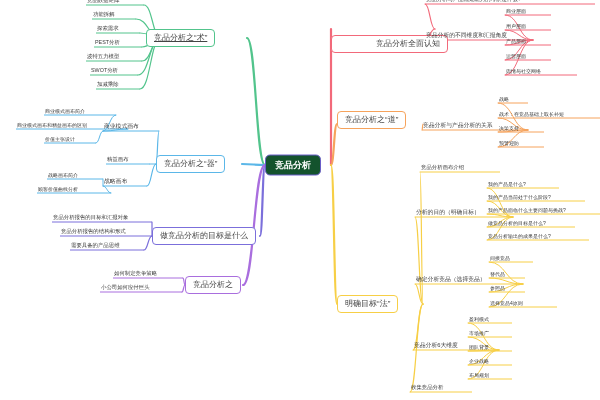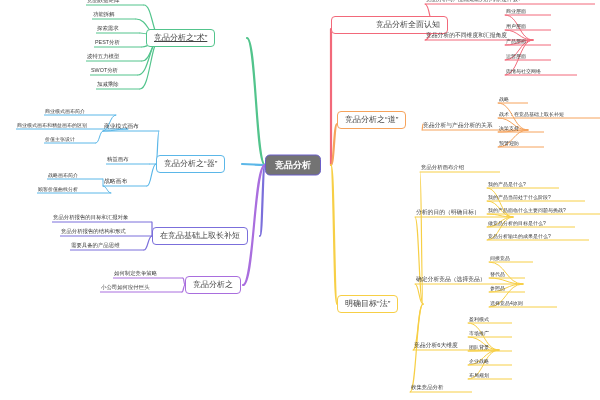--- a/index.html
+++ b/index.html
@@ -13,21 +13,21 @@
   .node{
     position:absolute;white-space:nowrap;line-height:1;
     transform:translate(0,-50%);
   }
   
   .node.boxed{
     border:1px solid #999;border-radius:4px;background:#fff;
     padding:4px 7px;font-size:8px;color:#333;
   }
   .node.root{
-    background:#737373;border:1px solid #6a5ec9;color:#fff;
+    background:#14532d;border:1px solid #6a5ec9;color:#fff;
     font-size:9px;padding:5px 9px;border-radius:5px;font-weight:bold;
   }
   
   .node.leaf{
     font-size:5.4px;color:#3a3a3a;padding:0 1px 1.5px 1px;
     transform:translate(0,-100%);
   }
   .node.leaf.small{font-size:5px;}
   .node.mid{
     font-size:5.8px;color:#3a3a3a;padding:0 1px 1.5px 1px;
@@ -144,21 +144,21 @@
       <path d="M152,236 C148,236 148,250 144,250" stroke="#7b6fdb" stroke-width="1.2" fill="none" stroke-linecap="round"></path>
       <path d="M70,250 L144,250" stroke="#7b6fdb" stroke-width="1" fill="none"></path>
       <path d="M265,165 C254,165 254,285 243,285" stroke="#a96ede" stroke-width="2.2" fill="none" stroke-linecap="round"></path>
       <path d="M185,285 C184,285 184,278 183,278" stroke="#a96ede" stroke-width="1.2" fill="none" stroke-linecap="round"></path>
       <path d="M113,278 L183,278" stroke="#a96ede" stroke-width="1" fill="none"></path>
       <path d="M185,285 C183.5,285 183.5,292 182,292" stroke="#a96ede" stroke-width="1.2" fill="none" stroke-linecap="round"></path>
       <path d="M100,292 L182,292" stroke="#a96ede" stroke-width="1" fill="none"></path>
     </svg>
   <div id="nodes">
       <div class="node root" style="left: 265px; top: 165px;">竞品分析</div>
-      <div class="node boxed" style="left: 331px; top: 25px; border-color: rgb(242, 105, 122); color: rgb(68, 68, 68); padding-left: 44px;">竞品分析全面认知</div>
+      <div class="node boxed" style="left: 331px; top: 44px; border-color: rgb(242, 105, 122); color: rgb(68, 68, 68); padding-left: 44px;">竞品分析全面认知</div>
       <div class="node leaf" style="left: 425px; top: 4px;">竞品分析与产品规划能力的考察是什么?</div>
       <div class="node mid" style="left: 425px; top: 40px;">竞品分析的不同维度和汇报角度</div>
       <div class="node leaf small" style="left: 505px; top: 15px;">商业层面</div>
       <div class="node leaf small" style="left: 505px; top: 30px;">用户层面</div>
       <div class="node leaf small" style="left: 505px; top: 45px;">产品层面</div>
       <div class="node leaf small" style="left: 505px; top: 60px;">运营层面</div>
       <div class="node leaf small" style="left: 505px; top: 75px;">舆情与社交网络</div>
       <div class="node boxed" style="left: 337px; top: 120px; border-color: rgb(246, 163, 92); color: rgb(68, 68, 68);">竞品分析之“道”</div>
       <div class="node mid" style="left: 422px; top: 130px;">竞品分析与产品分析的关系</div>
       <div class="node leaf small" style="left: 498px; top: 103px;">战略</div>
@@ -195,21 +195,21 @@
       <div class="node leaf" style="left: 96px; top: 89px;">加减乘除</div>
       <div class="node boxed" style="left: 156px; top: 164px; border-color: rgb(91, 183, 232); color: rgb(68, 68, 68);">竞品分析之“器”</div>
       <div class="node mid" style="left: 103px; top: 131px;">商业模式画布</div>
       <div class="node leaf small" style="left: 44px; top: 115px;">商业模式画布简介</div>
       <div class="node leaf small" style="left: 16px; top: 129px;">商业模式画布和精益画布的区别</div>
       <div class="node leaf small" style="left: 44px; top: 143px;">价值主张设计</div>
       <div class="node leaf" style="left: 106px; top: 164px;">精益画布</div>
       <div class="node mid" style="left: 103px; top: 186px;">战略画布</div>
       <div class="node leaf small" style="left: 47px; top: 179px;">战略画布简介</div>
       <div class="node leaf small" style="left: 37px; top: 193px;">顾客价值曲线分析</div>
-      <div class="node boxed" style="left: 152px; top: 236px; border-color: rgb(123, 111, 219); color: rgb(68, 68, 68);">在竞品基础上取长补短</div>
+      <div class="node boxed" style="left: 152px; top: 236px; border-color: rgb(123, 111, 219); color: rgb(68, 68, 68);">做竞品分析的目标是什么</div>
       <div class="node leaf" style="left: 52px; top: 222px;">竞品分析报告的目标和汇报对象</div>
       <div class="node leaf" style="left: 60px; top: 236px;">竞品分析报告的结构和形式</div>
       <div class="node leaf" style="left: 70px; top: 250px;">需要具备的产品思维</div>
       <div class="node boxed" style="left: 185px; top: 285px; border-color: rgb(169, 110, 222); color: rgb(68, 68, 68);">竞品分析之</div>
       <div class="node leaf" style="left: 113px; top: 278px;">如何制定竞争策略</div>
       <div class="node leaf" style="left: 100px; top: 292px;">小公司如何应付巨头</div>
     </div>
 </div>
 
 </body></html>

